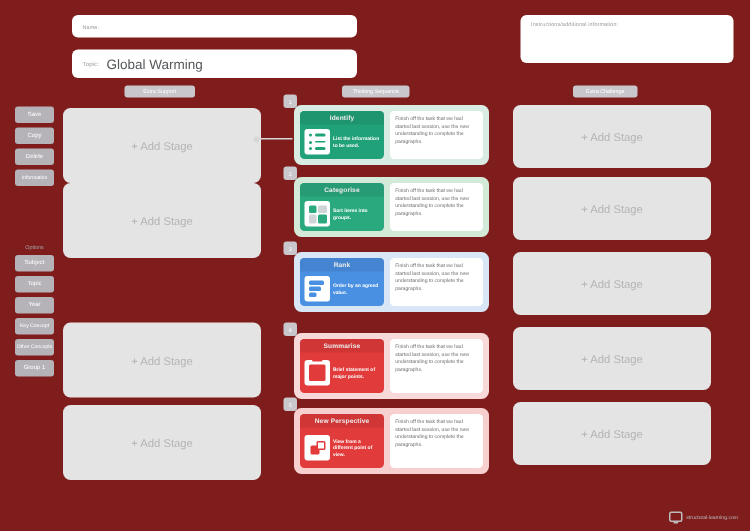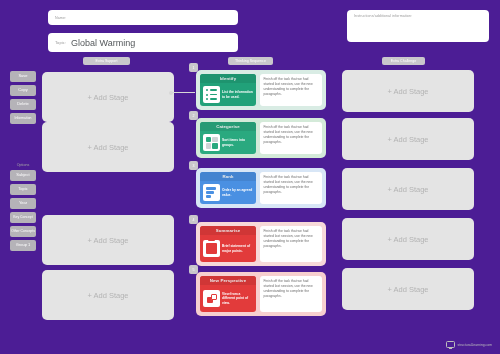--- a/index.html
+++ b/index.html
@@ -5,21 +5,21 @@
   * { box-sizing: border-box; margin: 0; padding: 0; }
   html, body {
     width: 500px; height: 354px;
     background: #f3f3f3;
     font-family: "Liberation Sans", sans-serif;
     overflow: hidden;
   }
   #canvas {
     position: relative;
     width: 500px; height: 354px;
-    background: #4c1d95;
+    background: #7f1d1d;
   }
   
   .field {
     position: absolute;
     background: #ffffff;
     border-radius: 4px;
     display: flex;
     align-items: center;
     padding: 0 7px;
   }

